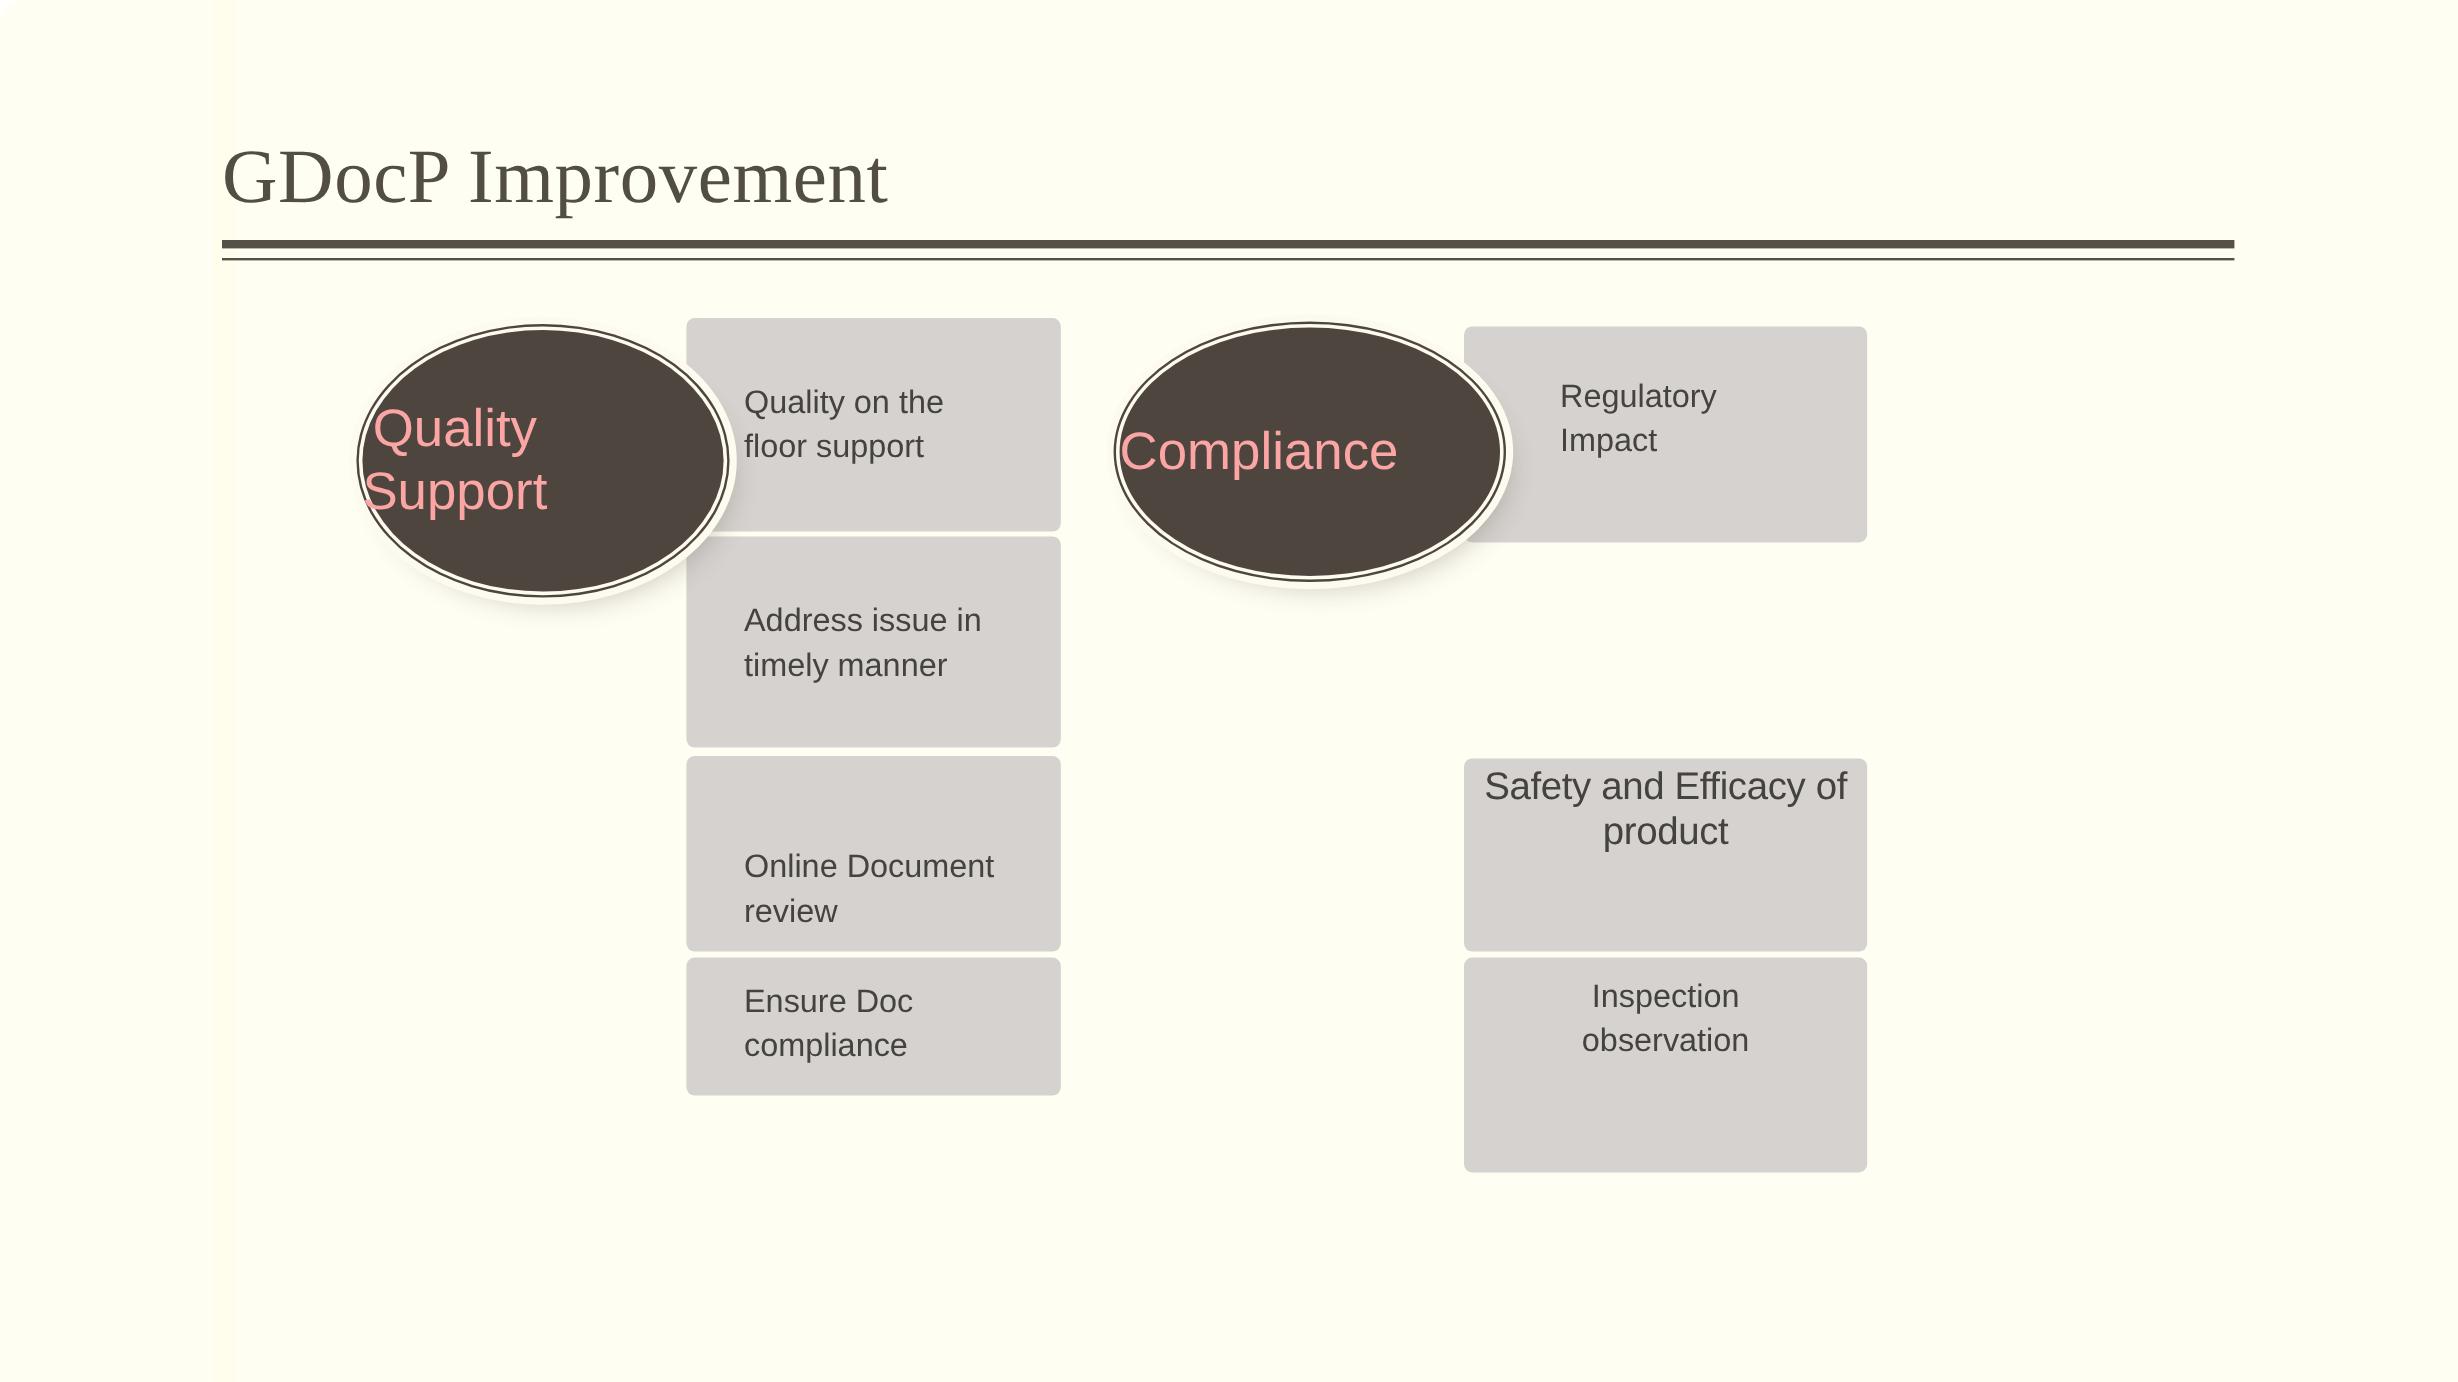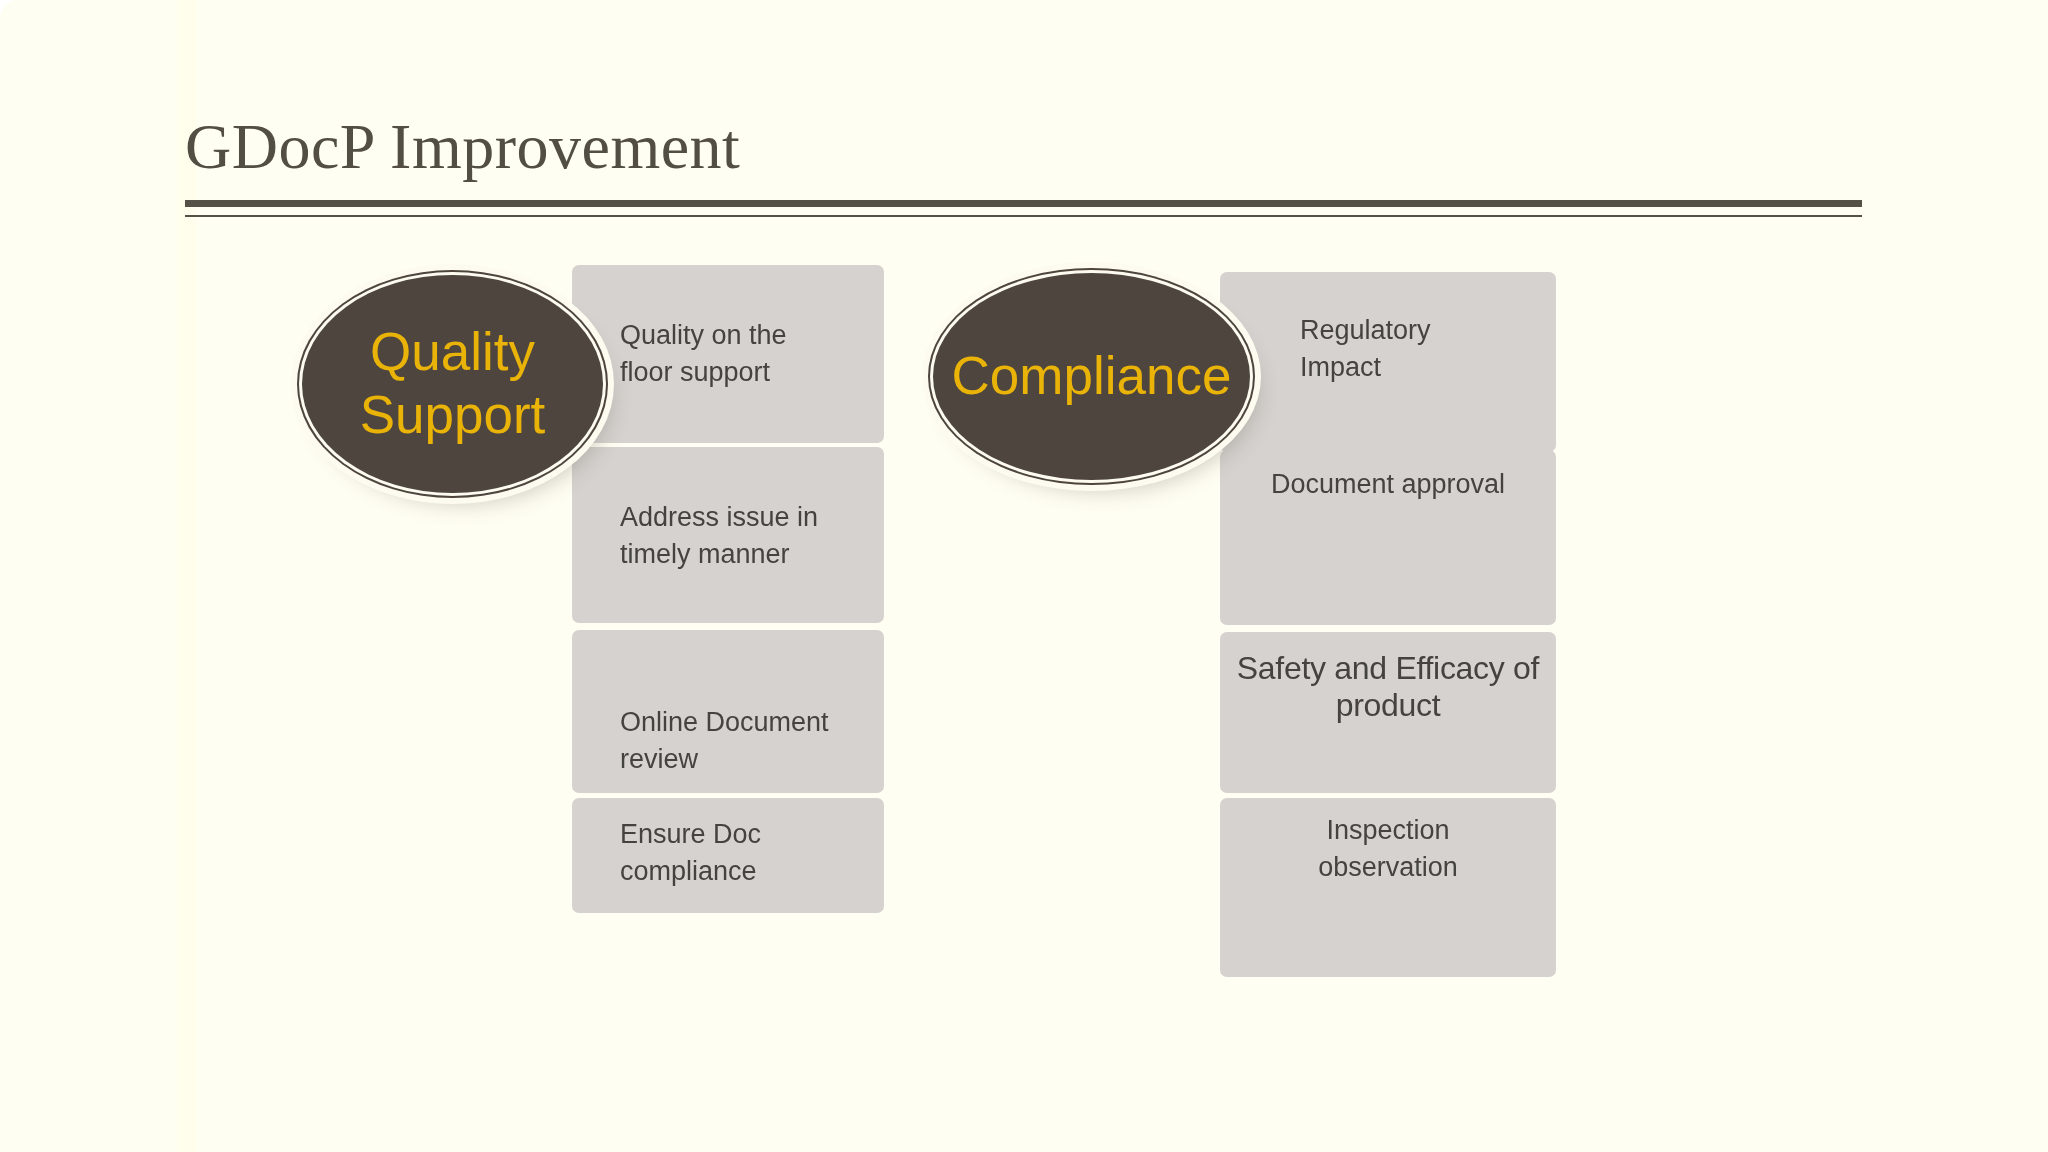--- a/index.html
+++ b/index.html
@@ -31,27 +31,27 @@
   
   .lb{left:572px;width:312px;text-align:left;padding-left:48px;padding-right:8px;}
   .lb1{top:265px;height:178px;padding-top:52px;}
   .lb2{top:447px;height:176px;padding-top:52px;}
   .lb3{top:630px;height:163px;padding-top:74px;}
   .lb4{top:798px;height:115px;padding-top:18px;}
   
   .rb{left:1220px;width:336px;}
   .rb1{top:272px;height:180px;text-align:left;padding-left:80px;padding-top:40px;}
   .rb2{top:450px;height:175px;text-align:center;padding-top:16px;}
-  .rb3{top:632px;height:161px;text-align:center;padding-top:18px;font-size:32px;letter-spacing:-.3px;}
+  .rb3{top:632px;height:161px;text-align:center;padding-top:5px;font-size:32px;letter-spacing:-.3px;}
   .rb4{top:798px;height:179px;text-align:center;padding-top:14px;}
 
   .ellipse{
     position:absolute;border-radius:50%;background:#4d453e;
-    display:flex;align-items:center;justify-content:center;text-align:center;
-    color:#eab308;font-size:53px;line-height:1.18;white-space:pre-line;
+    display:flex;align-items:center;text-align:center;
+    color:#fca5a5;font-size:44px;line-height:1.18;white-space:pre-line;
     
     box-shadow:0 0 0 3px #fdfbf0, 0 0 0 5px #4d453e, 0 0 0 11px #fdfbf0,
                10px 14px 22px -4px rgba(90,78,66,.30);
   }
   .e1{left:302px;top:275px;width:301px;height:218px;}
   .e2{left:933px;top:273px;width:317px;height:207px;}
 </style>
 </head>
 <body>
 
@@ -67,21 +67,20 @@
 floor support</div>
   <div class="box lb lb2">Address issue in
 timely manner</div>
   <div class="box lb lb3">Online Document
 review</div>
   <div class="box lb lb4">Ensure Doc
 compliance</div>
 
   <div class="box rb rb1">Regulatory
 Impact</div>
-  <div class="box rb rb2">Document approval</div>
   <div class="box rb rb3">Safety and Efficacy of
 product</div>
   <div class="box rb rb4">Inspection
 observation</div>
 
   <div class="ellipse e1">
     <span>Quality
 Support</span>
   </div>
   <div class="ellipse e2">

